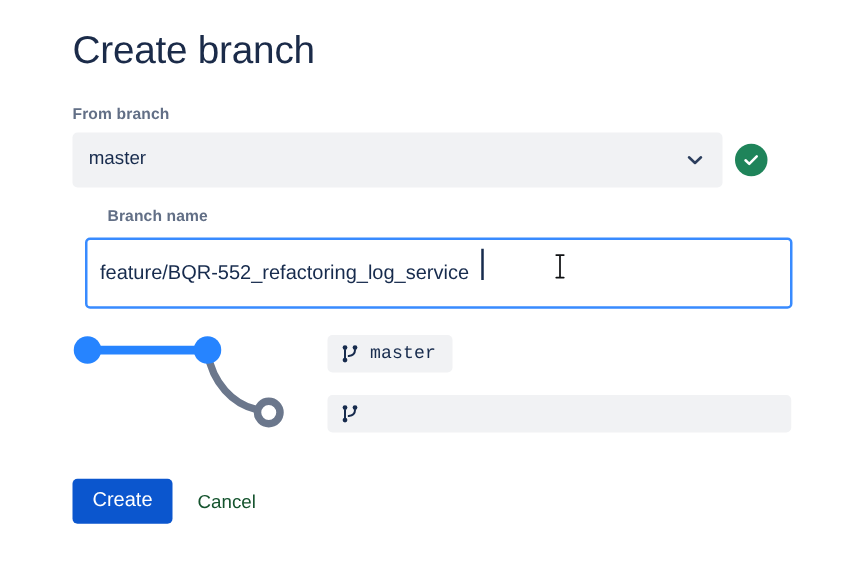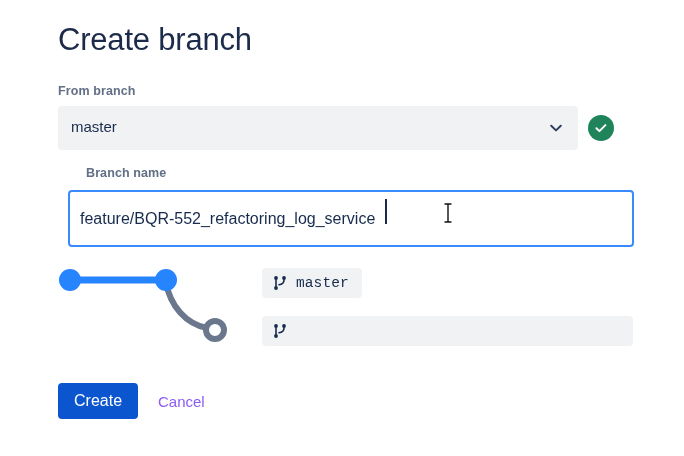--- a/index.html
+++ b/index.html
@@ -178,21 +178,21 @@
     font-weight: 500;
     cursor: pointer;
   }
   #cancel-button {
     position: absolute;
     left: 150px;
     top: 383px;
     height: 36px;
     padding: 0 8px;
     background: transparent;
-    color: #8b5cf6;
+    color: #14532d;
     border: none;
     font-family: "Liberation Sans", sans-serif;
     font-size: 15px;
     cursor: pointer;
   }
 
   
   #mouse-ibeam-cursor {
     position: absolute;
     left: 442px;

